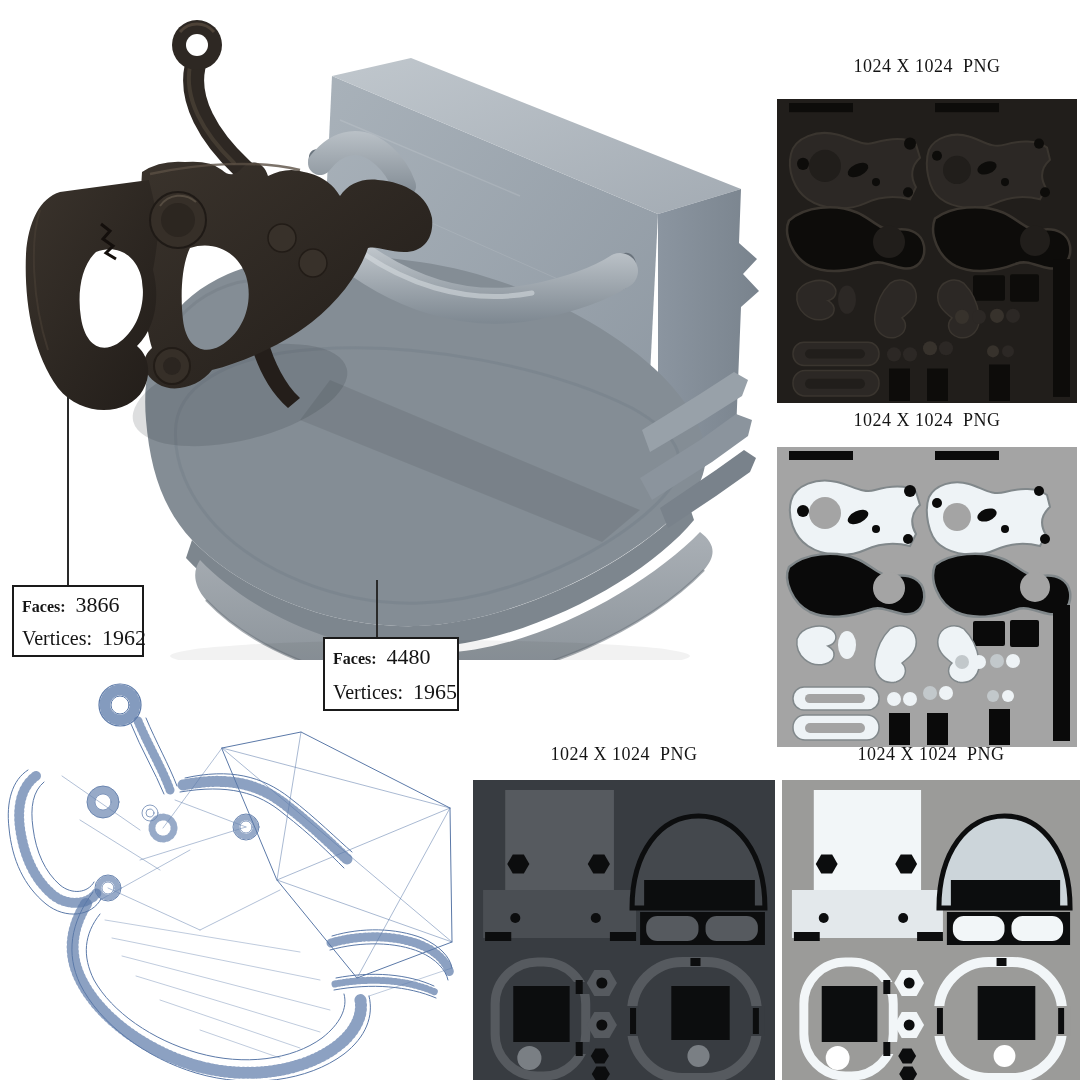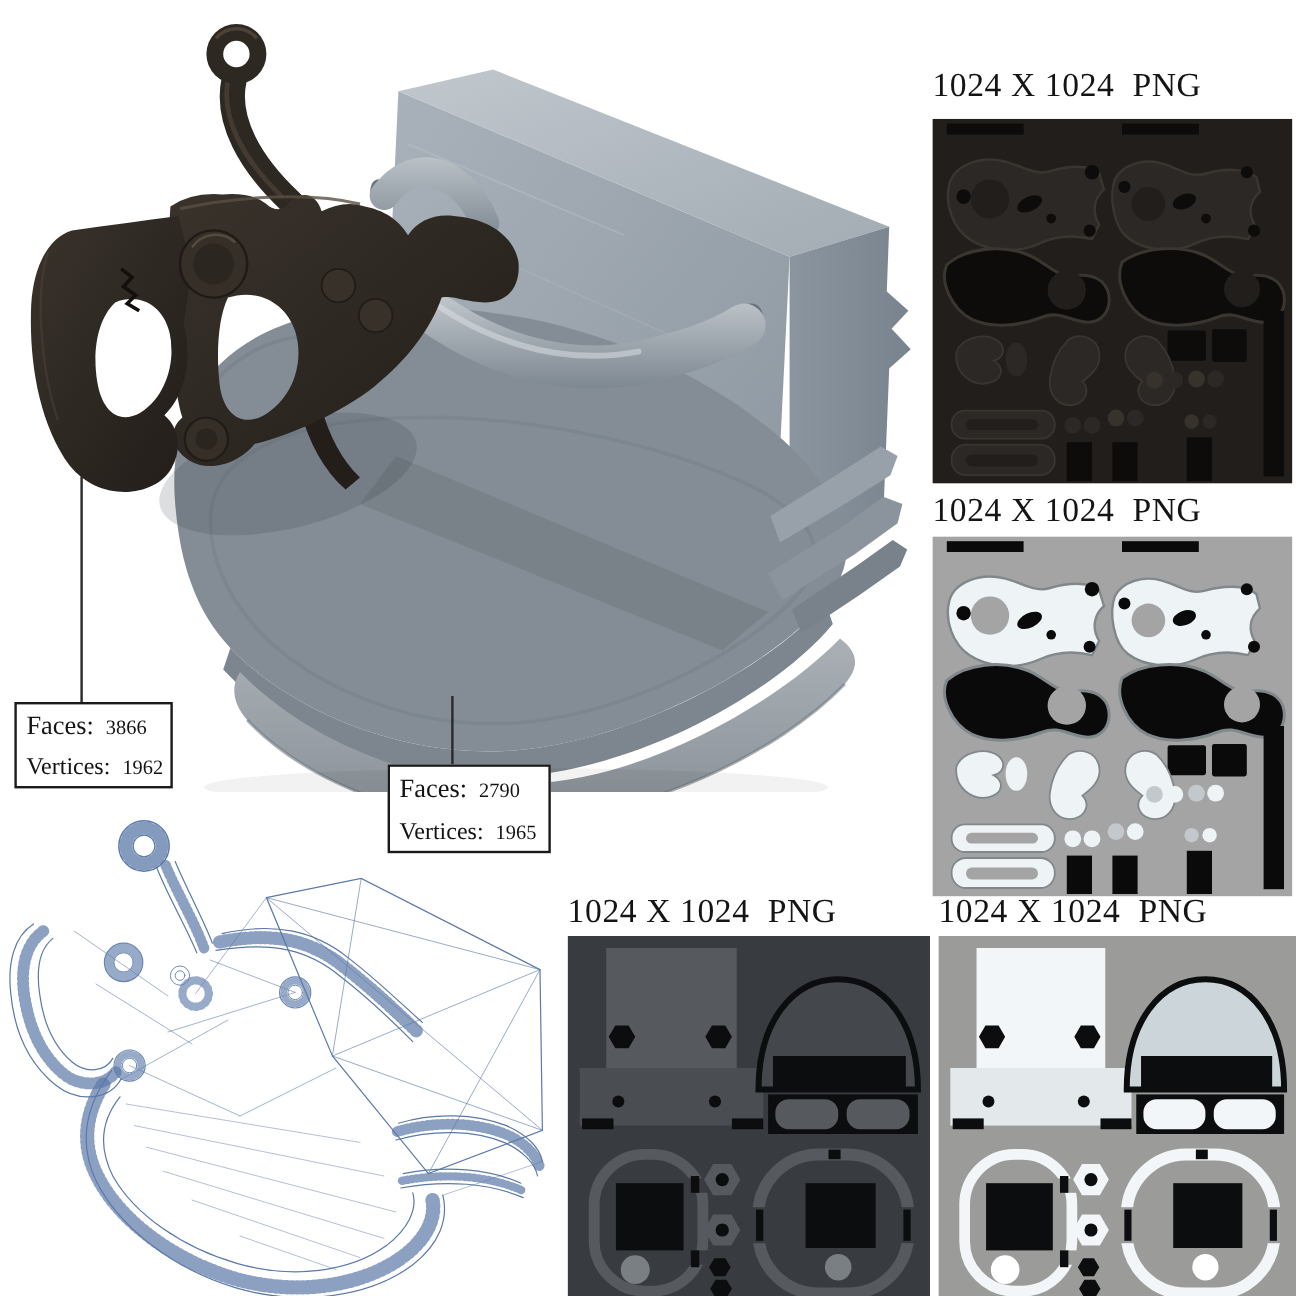--- a/index.html
+++ b/index.html
@@ -1,26 +1,26 @@
 <!DOCTYPE html>
 <html style="--page-bg: #ffffff; --label-text: #141414; --callout-border: #1a1a1a; --wireframe-line: #5b79a8; --metal-top: #b5bdc4; --metal-front: #9aa3ac; --metal-side: #8b959e; --plate-top: #949da5; --plate-side: #7d868e; --clamp-dark: #2d2722; --tube-light: #c7cdd2; --tex1-bg: #211e1b; --tex1-shape: #2c2825; --tex2-bg: #a4a4a4; --tex2-shape: #eef3f6; --tex3-bg: #383c41; --tex3-shape: #565a5f; --tex3-shape2: #4a4e53; --tex3-circle: #7a7f84; --tex3-dome: #44484d; --tex4-bg: #9b9b99; --tex4-shape: #f2f6f8; --tex4-shape2: #e3e8eb; --tex4-circle: #ffffff; --tex4-dome: #ccd5da; --tex34-black: #0c0d0e;"><head>
 <meta charset="utf-8">
 <style>
   html,body{margin:0;padding:0;background:var(--page-bg,#fff);}
   body{width:1080px;height:1080px;position:relative;overflow:hidden;
        font-family:"Liberation Serif","DejaVu Serif",serif;color:var(--label-text,#141414);}
   .abs{position:absolute;}
-  .tex-label{font-size:28px;letter-spacing:.5px;white-space:pre;color:var(--label-text,#141414);}
+  .tex-label{font-size:18px;letter-spacing:.5px;text-align:center;white-space:pre;color:var(--label-text,#141414);}
   .panel-img{display:block;}
   .callout-box{background:#fff;border:2px solid var(--callout-border,#1a1a1a);box-sizing:border-box;
                padding:5px 8px 4px 8px;display:flex;flex-direction:column;justify-content:space-between;}
   .c-row{display:flex;align-items:baseline;gap:10px;}
-  .c-label-lg{font-size:22px;}
+  .c-label-lg{font-size:16px;font-weight:bold;}
   .c-label-sm{font-size:20px;}
-  .c-val{font-size:17px;}
+  .c-val{font-size:22px;}
   .callout-line{width:2px;background:#2a2a2a;}
   
   .uvA1{--uv-bg:var(--tex1-bg,#211e1b);--uv-plate:var(--tex1-shape,#2c2825);--uv-black:#0d0c0a;--uv-rim:#3a352f;--uv-circle:#37322c;}
   .uvA2{--uv-bg:var(--tex2-bg,#a4a4a4);--uv-plate:var(--tex2-shape,#eef3f6);--uv-black:#0a0a0a;--uv-rim:#81888b;--uv-circle:#c2c8cb;}
   .uvB3{--b-bg:var(--tex3-bg,#383c41);--b-light:var(--tex3-shape,#565a5f);--b-light2:var(--tex3-shape2,#4a4e53);
         --b-dome:var(--tex3-dome,#44484d);--b-circle:var(--tex3-circle,#7a7f84);--b-black:var(--tex34-black,#0c0d0e);}
   .uvB4{--b-bg:var(--tex4-bg,#9b9b99);--b-light:var(--tex4-shape,#f2f6f8);--b-light2:var(--tex4-shape2,#e3e8eb);
         --b-dome:var(--tex4-dome,#ccd5da);--b-circle:var(--tex4-circle,#ffffff);--b-black:var(--tex34-black,#0c0d0e);}
 </style>
 </head>
@@ -219,21 +219,21 @@
   <div class="c-row">
     <span class="c-label-sm">Vertices:</span>
     <span class="c-val">1962</span>
   </div>
 </div>
 
 <div class="abs callout-line" style="left:376px;top:580px;height:57px"></div>
 <div class="abs callout-box" style="left:323px;top:637px;width:136px;height:74px">
   <div class="c-row">
     <span class="c-label-lg">Faces:</span>
-    <span class="c-val">2790</span>
+    <span class="c-val">4480</span>
   </div>
   <div class="c-row">
     <span class="c-label-sm">Vertices:</span>
     <span class="c-val">1965</span>
   </div>
 </div>
 
 <svg class="abs" style="left:0;top:680px" width="465" height="400" viewBox="0 0 465 400">
   <g stroke="var(--wireframe-line,#5b79a8)" fill="none" stroke-linecap="round">
     <g>

